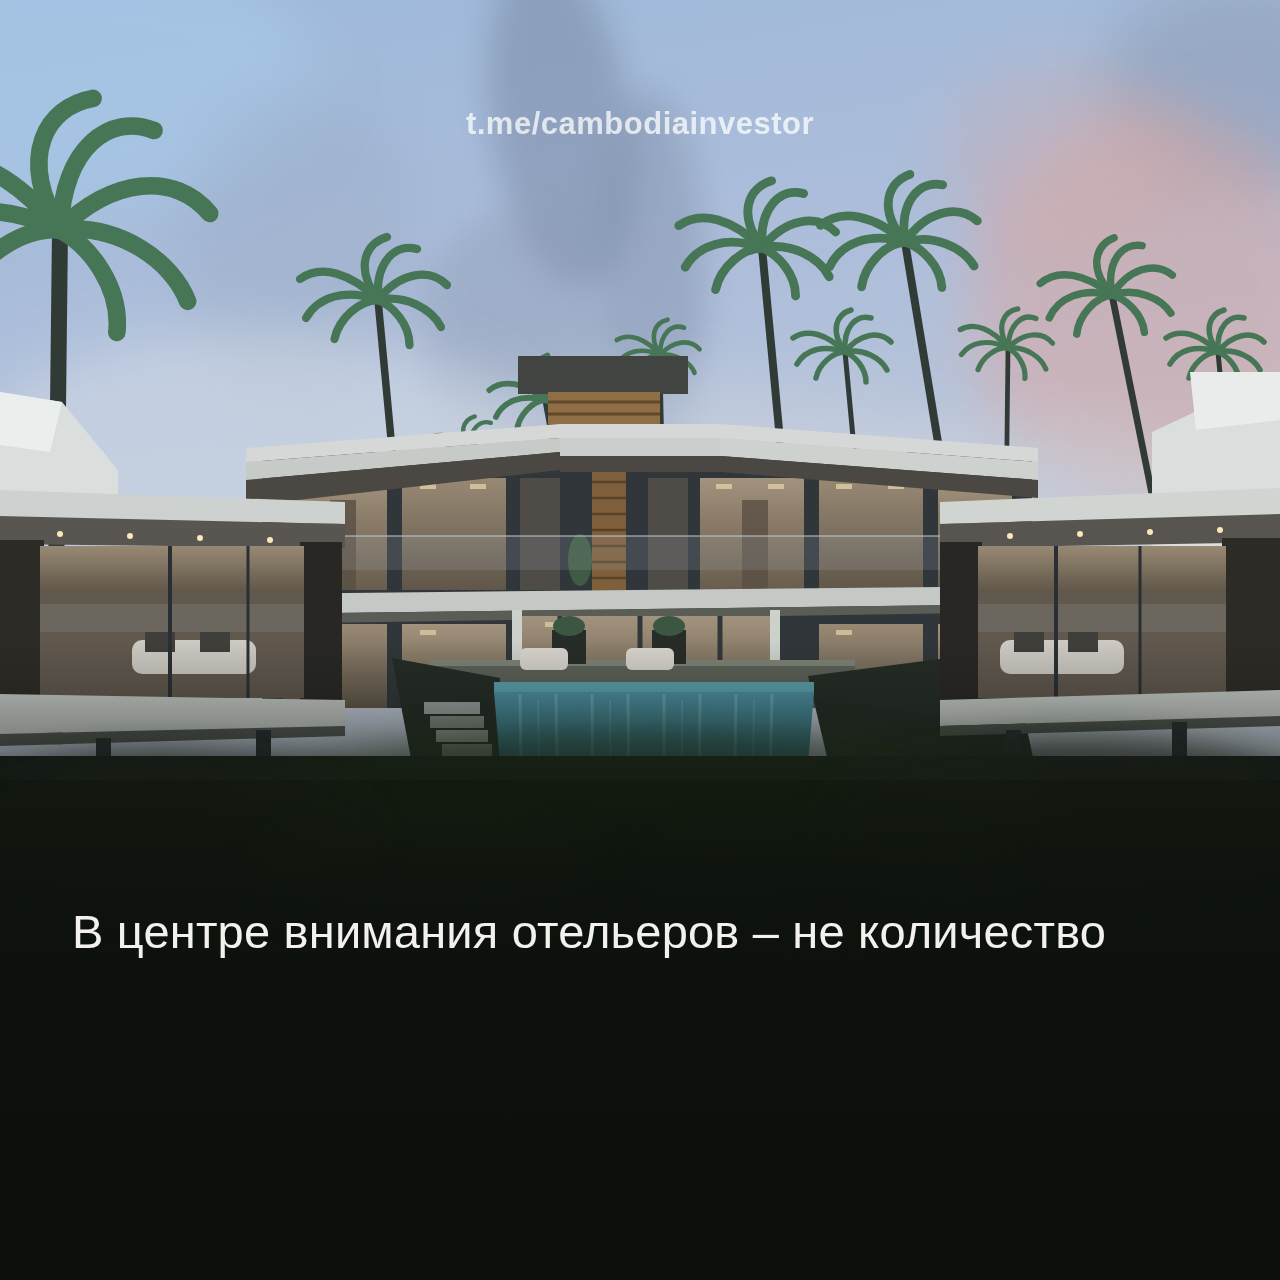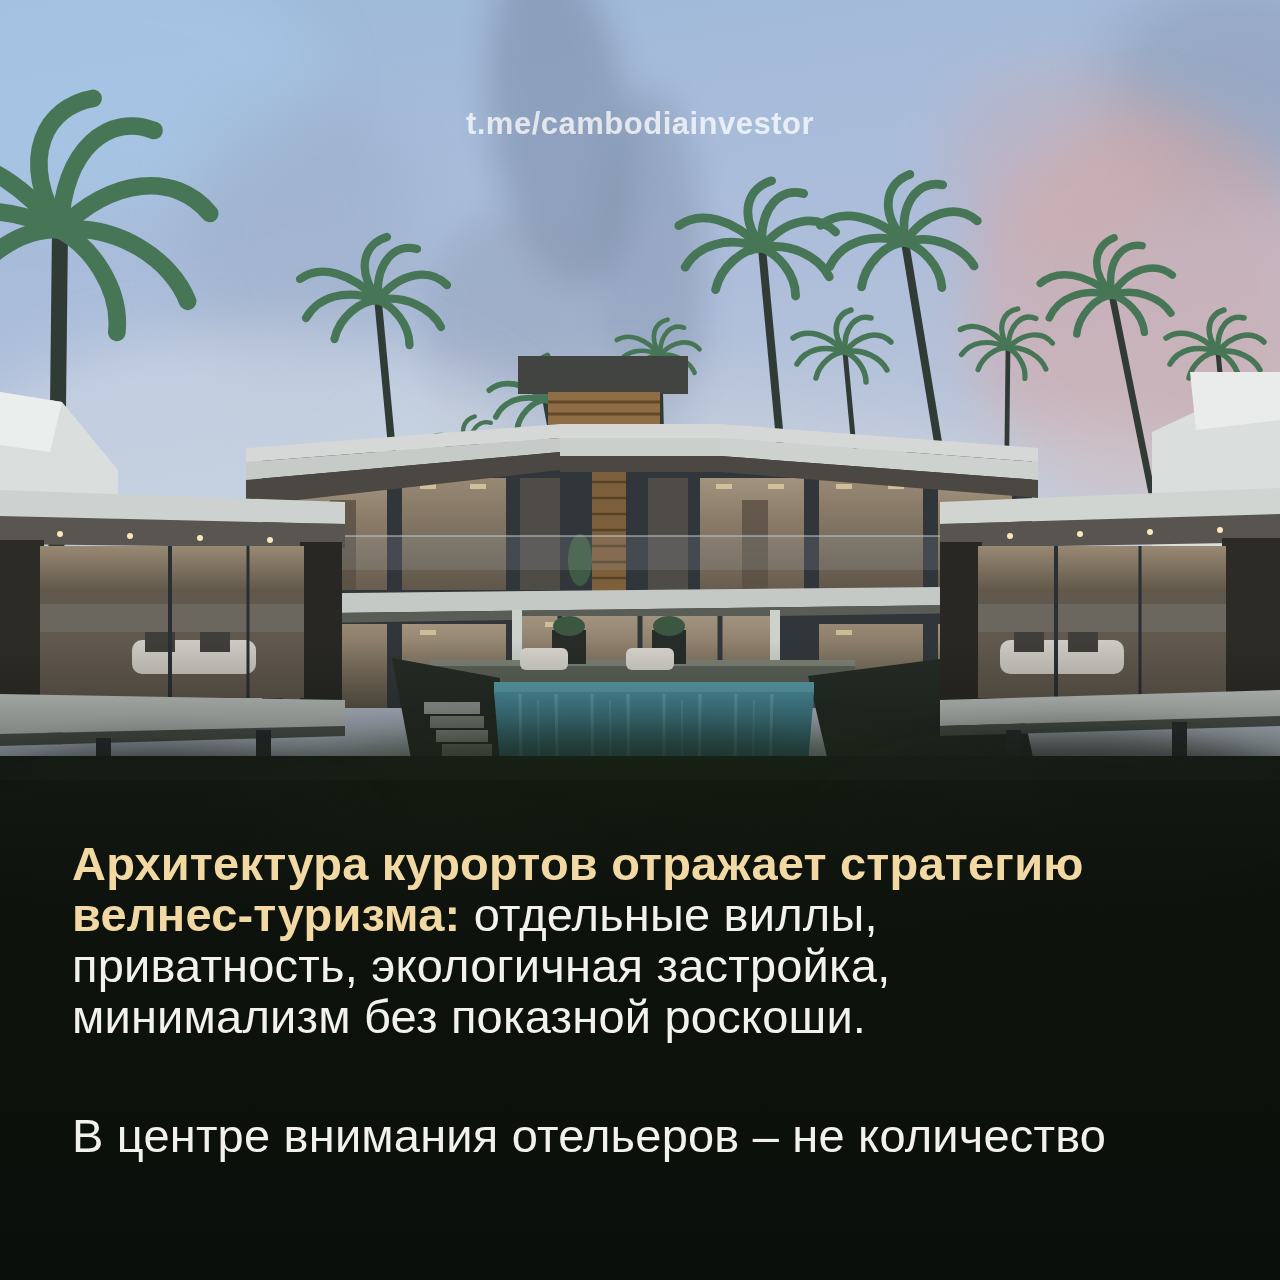--- a/index.html
+++ b/index.html
@@ -311,22 +311,16 @@
   <rect x="0" y="0" width="1280" height="780" fill="#b9c4d4" opacity="0.05"></rect>
   <rect x="0" y="640" width="1280" height="640" fill="url(#darkfade)"></rect>
 </svg>
 </div>
 
 <div class="watermark">
   <span>t.me/cambodiainvestor</span>
 </div>
 
 <div class="caption">
-  <div>
-    <div class="cap-line accent">Архитектура курортов отражает стратегию</div>
-    <div class="cap-line"><span class="accent">велнес-туризма:</span><span class="plain"> отдельные виллы,</span></div>
-    <div class="cap-line plain">приватность, экологичная застройка,</div>
-    <div class="cap-line plain">минимализм без показной роскоши.</div>
-  </div>
   <div class="para2">
     <div class="cap-line plain">В центре внимания отельеров – не количество</div>
   </div>
 </div>
 
 </body></html>

